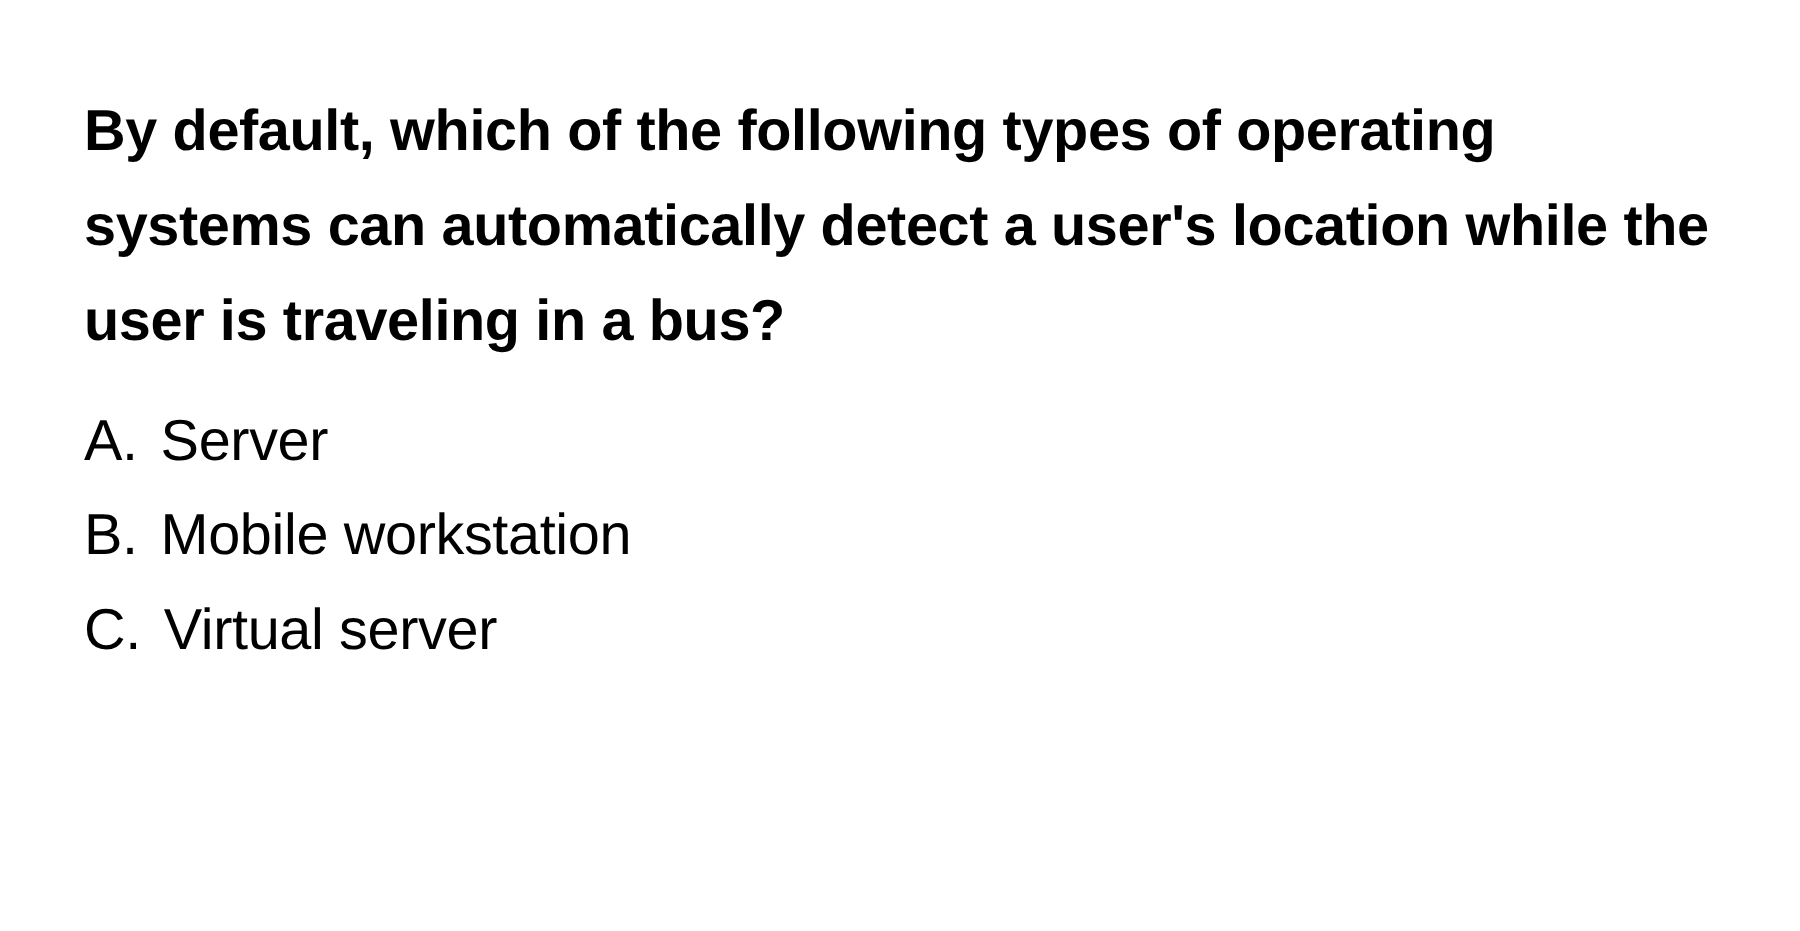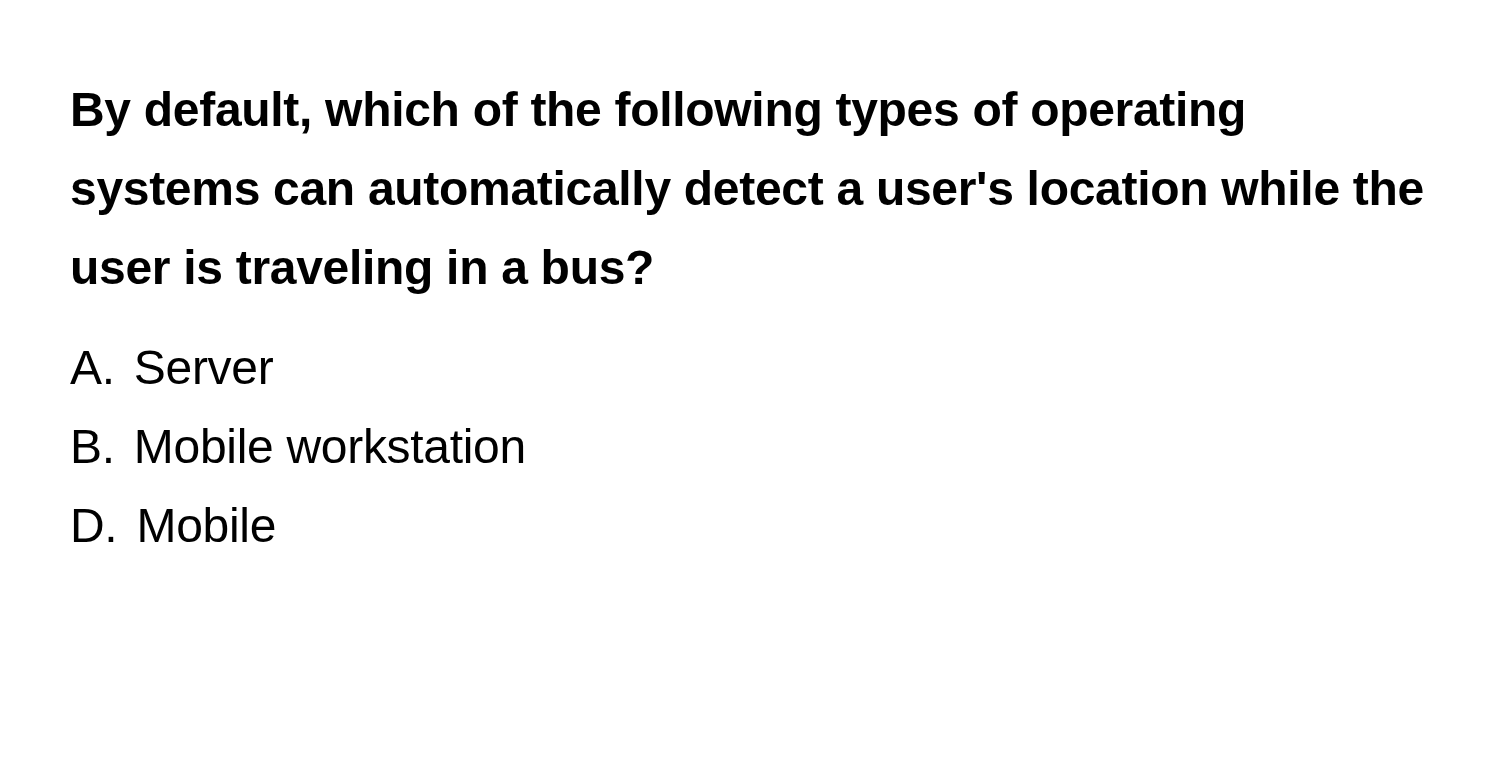--- a/index.html
+++ b/index.html
@@ -47,16 +47,16 @@
 <div class="options">
   <div class="option">
     <span class="option-label">A.</span>
     <span class="option-text">Server</span>
   </div>
   <div class="option">
     <span class="option-label">B.</span>
     <span class="option-text">Mobile workstation</span>
   </div>
   <div class="option">
-    <span class="option-label">D.</span>
-    <span class="option-text">Mobile</span>
+    <span class="option-label">C.</span>
+    <span class="option-text">Virtual server</span>
   </div>
 </div>
 
 </body></html>

